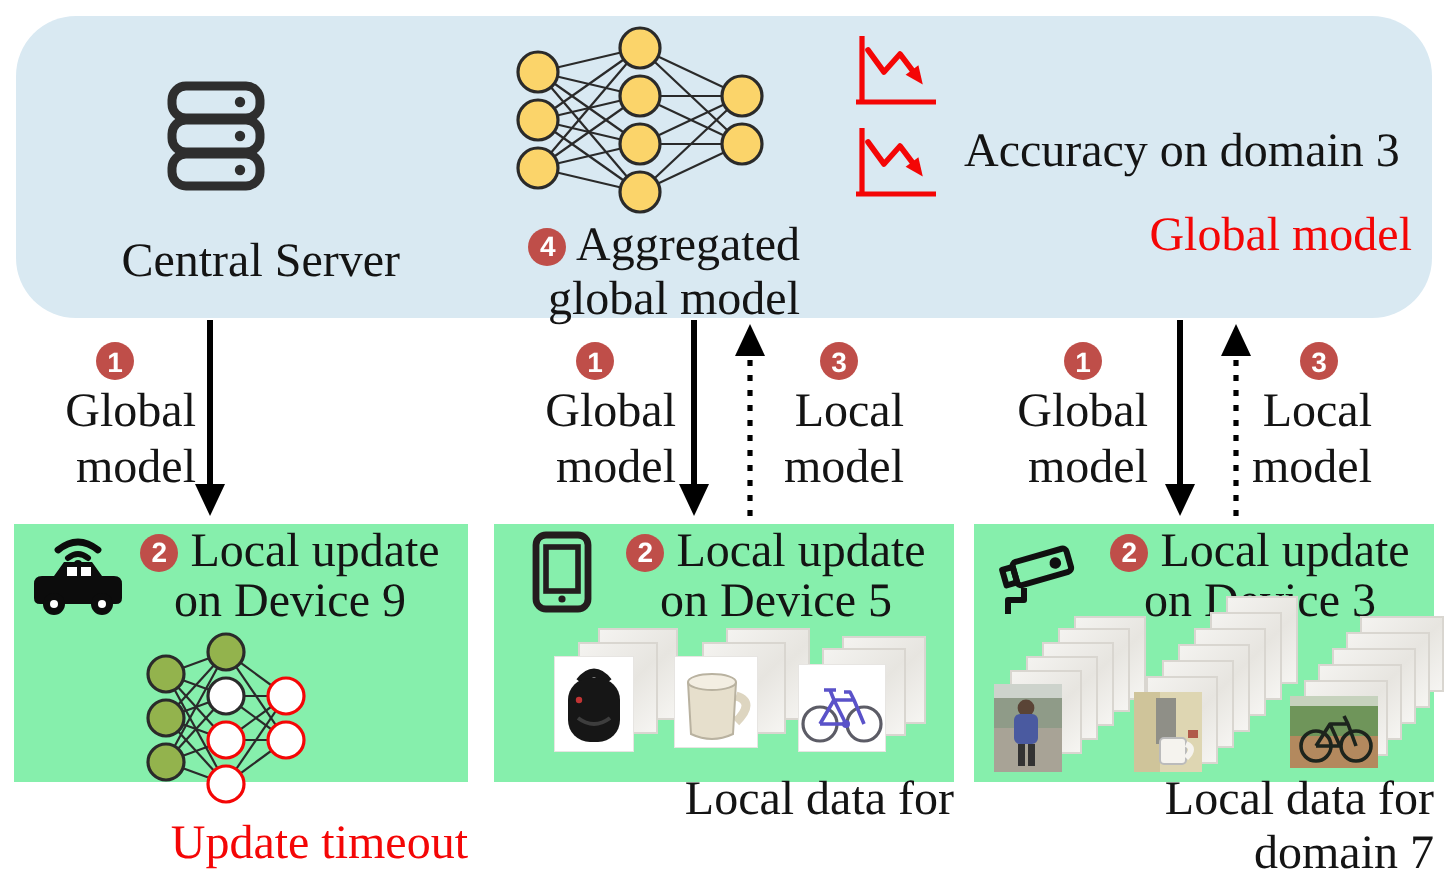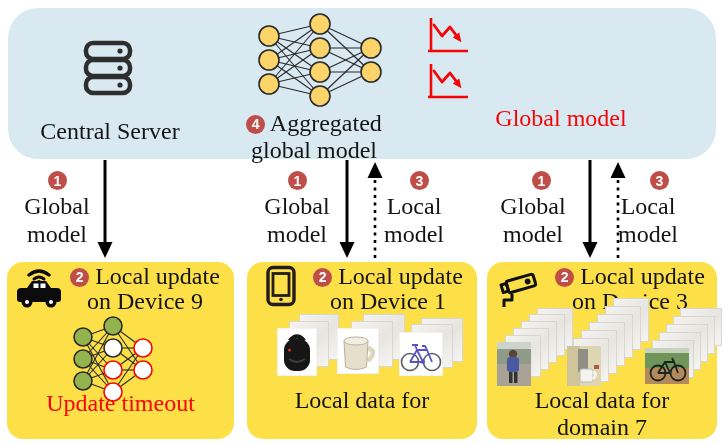--- a/index.html
+++ b/index.html
@@ -1,21 +1,21 @@
 <!DOCTYPE html>
 <html><head>
 <meta charset="utf-8">
 <style>
   html,body{margin:0;padding:0;background:#fff}
   #screen{position:relative;width:723px;height:444px;background:#ffffff;
           font-family:"Liberation Serif","DejaVu Serif",serif;color:#141414;overflow:hidden}
   .abs{position:absolute}
   .panel-top{left:8px;top:8px;width:708px;height:151px;background:#d9e9f2;border-radius:30px}
-  .panel-device{top:262px;height:177px;background:#fde047;border-radius:16px}
-  .txt{font-size:24px;line-height:27px;text-align:center}
+  .panel-device{top:262px;height:129px;background:#86efac;border-radius:0}
+  .txt{font-size:24px;line-height:27px;text-align:right}
   .nowrap{white-space:nowrap}
   .l{display:block;white-space:nowrap}
   .hdr{font-size:24px;line-height:25px;text-align:center}
   .red{color:#f40606}
   .badge{display:inline-flex;width:19px;height:19px;border-radius:50%;background:#bf4e49;color:#fff;
          font-size:14px;font-weight:bold;align-items:center;justify-content:center;
          font-family:"Liberation Sans",sans-serif;position:relative;top:-2px}
   .badge-abs{position:absolute;width:19px;height:19px;border-radius:50%;background:#bf4e49;color:#fff;
          font-size:14px;font-weight:bold;display:flex;align-items:center;justify-content:center;
          font-family:"Liberation Sans",sans-serif}
@@ -85,20 +85,21 @@
       <path d="M5 2 V35 M2 35 H42" stroke="#f40606" stroke-width="2.6" fill="none"></path>
       <path d="M8 9 L16 20 L24 11 L30.5 19.6" stroke="#f40606" stroke-width="2.8" fill="none" stroke-linecap="round" stroke-linejoin="round"></path>
       <polygon points="35.4,26.2 26.8,21.4 33.2,16.6" fill="#f40606"></polygon>
     </svg>
 
     <svg class="abs" style="left:418px;top:54px" width="46" height="40" viewBox="0 0 46 40">
       <path d="M5 2 V35 M2 35 H42" stroke="#f40606" stroke-width="2.6" fill="none"></path>
       <path d="M8 9 L16 20 L24 11 L30.5 19.6" stroke="#f40606" stroke-width="2.8" fill="none" stroke-linecap="round" stroke-linejoin="round"></path>
       <polygon points="35.4,26.2 26.8,21.4 33.2,16.6" fill="#f40606"></polygon>
     </svg>
+    <div class="abs txt nowrap" style="left:474px;top:50px;height:36px;line-height:36px;text-align:left">Accuracy on domain 3</div>
 
     <div class="abs txt red" style="left:408px;top:96px;width:290px;line-height:28px">
       <span class="l">Global model</span>
     </div>
   </div>
 
   <svg class="abs" style="left:0;top:156px" width="723" height="108" viewBox="0 0 723 108">
 
     <g>
       <line x1="105" y1="4" x2="105" y2="88" stroke="#000" stroke-width="3"></line>
@@ -198,35 +199,35 @@
         <circle cx="12" cy="43" r="9" fill="#93b34d" stroke="#2a2a2a" stroke-width="1.6"></circle>
         <circle cx="12" cy="65" r="9" fill="#93b34d" stroke="#2a2a2a" stroke-width="1.6"></circle>
         <circle cx="42" cy="10" r="9" fill="#93b34d" stroke="#2a2a2a" stroke-width="1.6"></circle>
         <circle cx="42" cy="32" r="9" fill="#ffffff" stroke="#2a2a2a" stroke-width="1.6"></circle>
         <circle cx="42" cy="54" r="9" fill="#ffffff" stroke="#f40606" stroke-width="1.6"></circle>
         <circle cx="42" cy="76" r="9" fill="#ffffff" stroke="#f40606" stroke-width="1.6"></circle>
         <circle cx="72" cy="32" r="9" fill="#ffffff" stroke="#f40606" stroke-width="1.6"></circle>
         <circle cx="72" cy="54" r="9" fill="#ffffff" stroke="#f40606" stroke-width="1.6"></circle>
       </svg>
 
-    <div class="abs txt red nowrap" style="left:0;top:128px;width:227px">Update timeout</div>
+    <div class="abs txt red nowrap" style="left:0;top:147px;width:227px">Update timeout</div>
   </div>
 
   <div class="abs panel-device" style="left:247px;width:230px">
 
     <svg class="abs" style="left:17px;top:3px" width="34" height="42" viewBox="0 0 34 42">
       <rect x="4" y="2.5" width="26" height="37" rx="5" fill="none" stroke="#241d1e" stroke-width="3.4"></rect>
       <rect x="9" y="8.5" width="16" height="22" fill="none" stroke="#241d1e" stroke-width="2.8"></rect>
       <circle cx="17" cy="34.5" r="1.8" fill="#241d1e"></circle>
     </svg>
 
     <div class="abs hdr" style="left:56px;top:2px;width:170px">
       <span class="l"><span class="badge">2</span>
         <span>Local update</span></span>
-      <span class="l">on Device 1</span>
+      <span class="l">on Device 5</span>
     </div>
 
     <div class="stack" style="left:30px;top:52px;width:64px;height:66px">
       <div class="ghost" style="left:22px;top:0;width:38px;height:44px"></div>
       <div class="ghost" style="left:12px;top:7px;width:38px;height:44px"></div>
       <svg class="thumb" style="left:0;top:14px" width="40" height="48" viewBox="0 0 40 48">
         <rect width="40" height="48" fill="#ffffff" stroke="#e7e5e2"></rect>
         <path d="M13 13 Q20 4 27 13" stroke="#161616" stroke-width="4.5" fill="none"></path>
         <rect x="7" y="11" width="26" height="32" rx="11" fill="#161616"></rect>
         <path d="M12 31 Q20 37 28 31" stroke="#3d3d3d" stroke-width="2" fill="none"></path>

